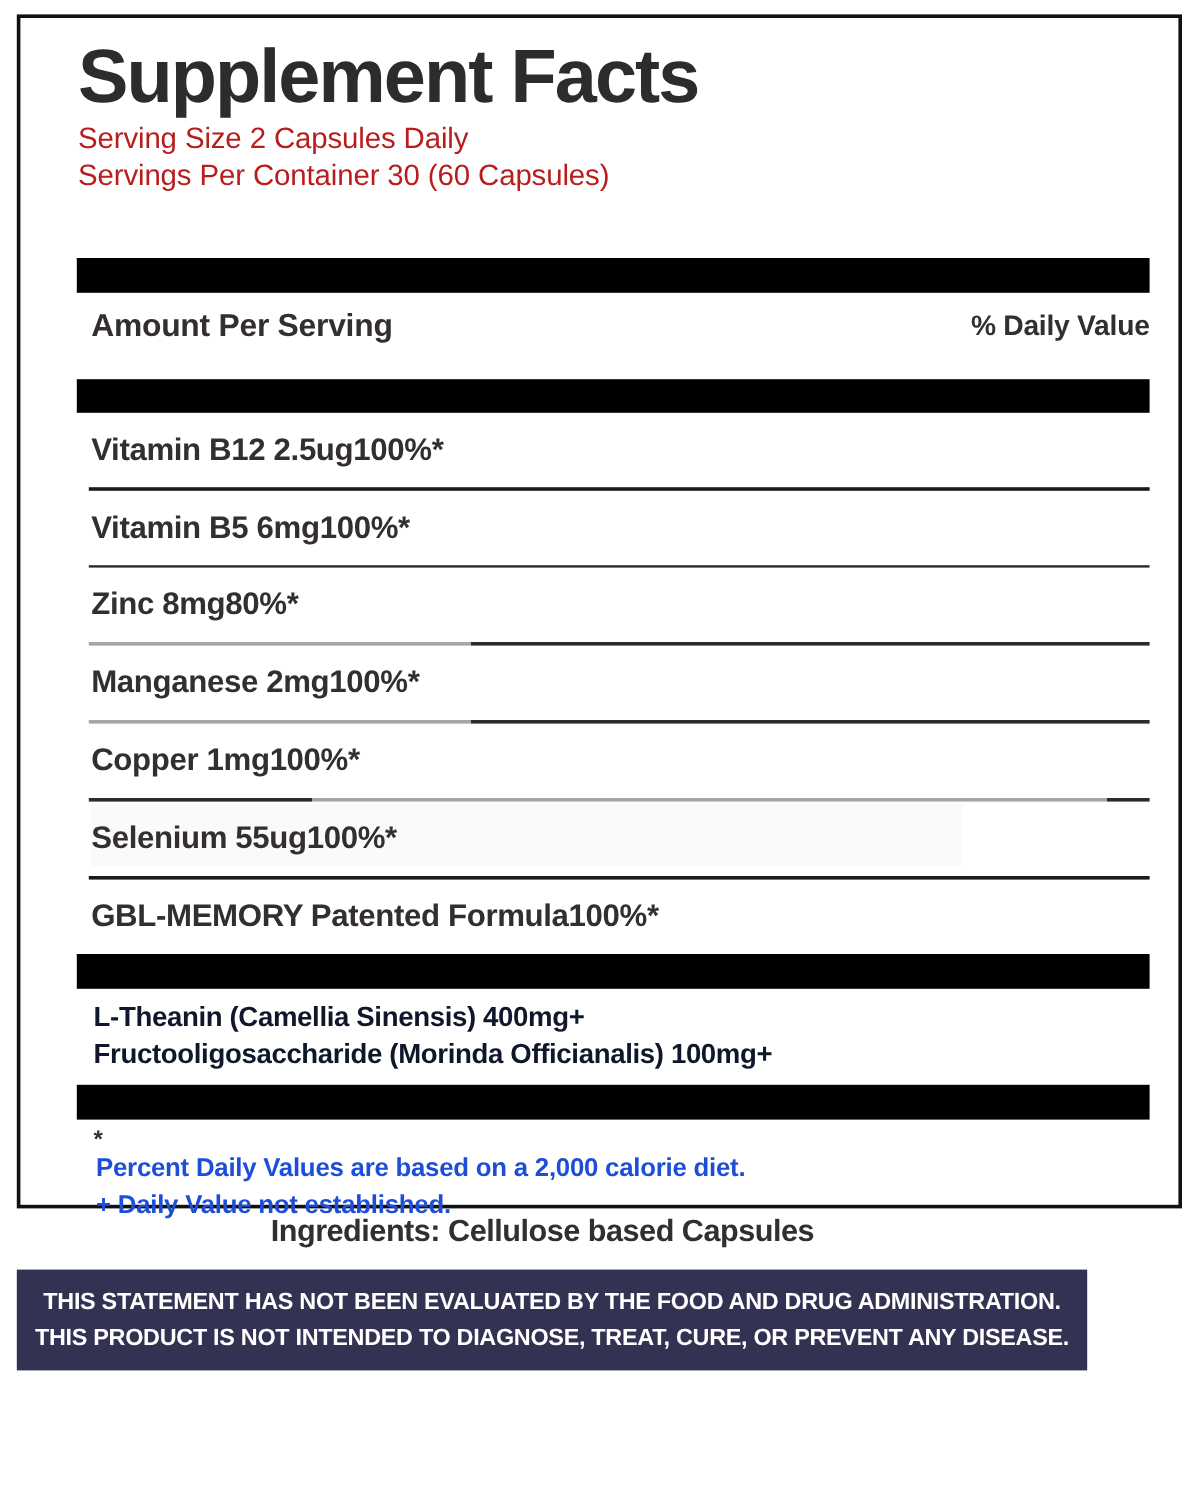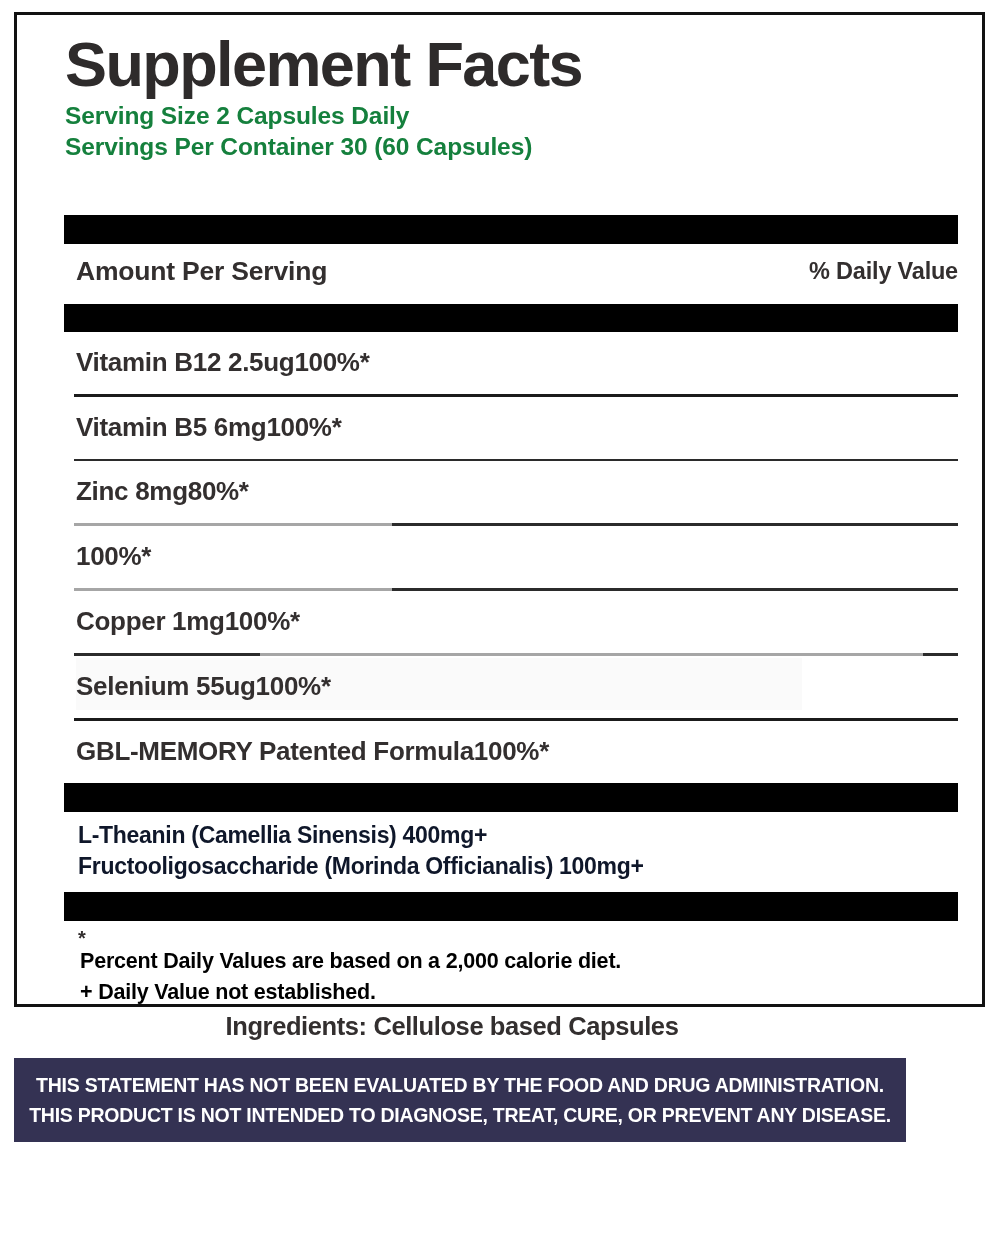--- a/index.html
+++ b/index.html
@@ -42,22 +42,22 @@
     font-size: 63px;
     font-weight: 700;
     letter-spacing: -1.6px;
     color: #2e2b2b;
     line-height: 0.95;
     margin: 0 0 6px 0;
     padding-left: 2px;
   }
   .serving-line {
     font-size: 24.5px;
-    font-weight: 700;
-    color: #15803d;
+    font-weight: 400;
+    color: #b91c1c;
     letter-spacing: -0.1px;
     line-height: 1.26;
     padding-left: 2px;
   }
 
   
   .bar {
     height: 29px;
     background: #000000;
     margin-left: 1px;
@@ -96,21 +96,21 @@
   }
 
   .spacer-top { height: 52px; }
 
   
   .col-head {
     display: flex;
     align-items: center;
     justify-content: space-between;
     height: 56px;
-    padding: 0 12px 4px 13px;
+    padding: 0 12px 16px 13px;
   }
   .col-head .lbl {
     font-size: 26.5px;
     font-weight: 700;
     color: #332f2f;
     letter-spacing: -0.2px;
   }
   .col-head .dv {
     font-size: 23.5px;
     font-weight: 700;
@@ -173,21 +173,21 @@
   .star-alone {
     font-size: 20px;
     font-weight: 700;
     color: #332f2f;
     line-height: 0.75;
     padding-left: 1px;
   }
   .foot-line {
     font-size: 21.5px;
     font-weight: 700;
-    color: #000000;
+    color: #1d4ed8;
     letter-spacing: -0.2px;
     line-height: 1.45;
     padding-left: 3px;
   }
 
   
   .ingredients {
     position: absolute;
     left: 0;
     top: 1012px;
@@ -255,20 +255,21 @@
     </div>
     <div class="rule-thin"></div>
 
     <div class="row">
       <span class="name">Zinc 8mg</span>
       <span class="pct">80%*</span>
     </div>
     <div class="rule-split"></div>
 
     <div class="row">
+      <span class="name">Manganese 2mg</span>
       <span class="pct">100%*</span>
     </div>
     <div class="rule-split"></div>
 
     <div class="row">
       <span class="name">Copper 1mg</span>
       <span class="pct">100%*</span>
     </div>
     <div class="rule-split-b"></div>
 

